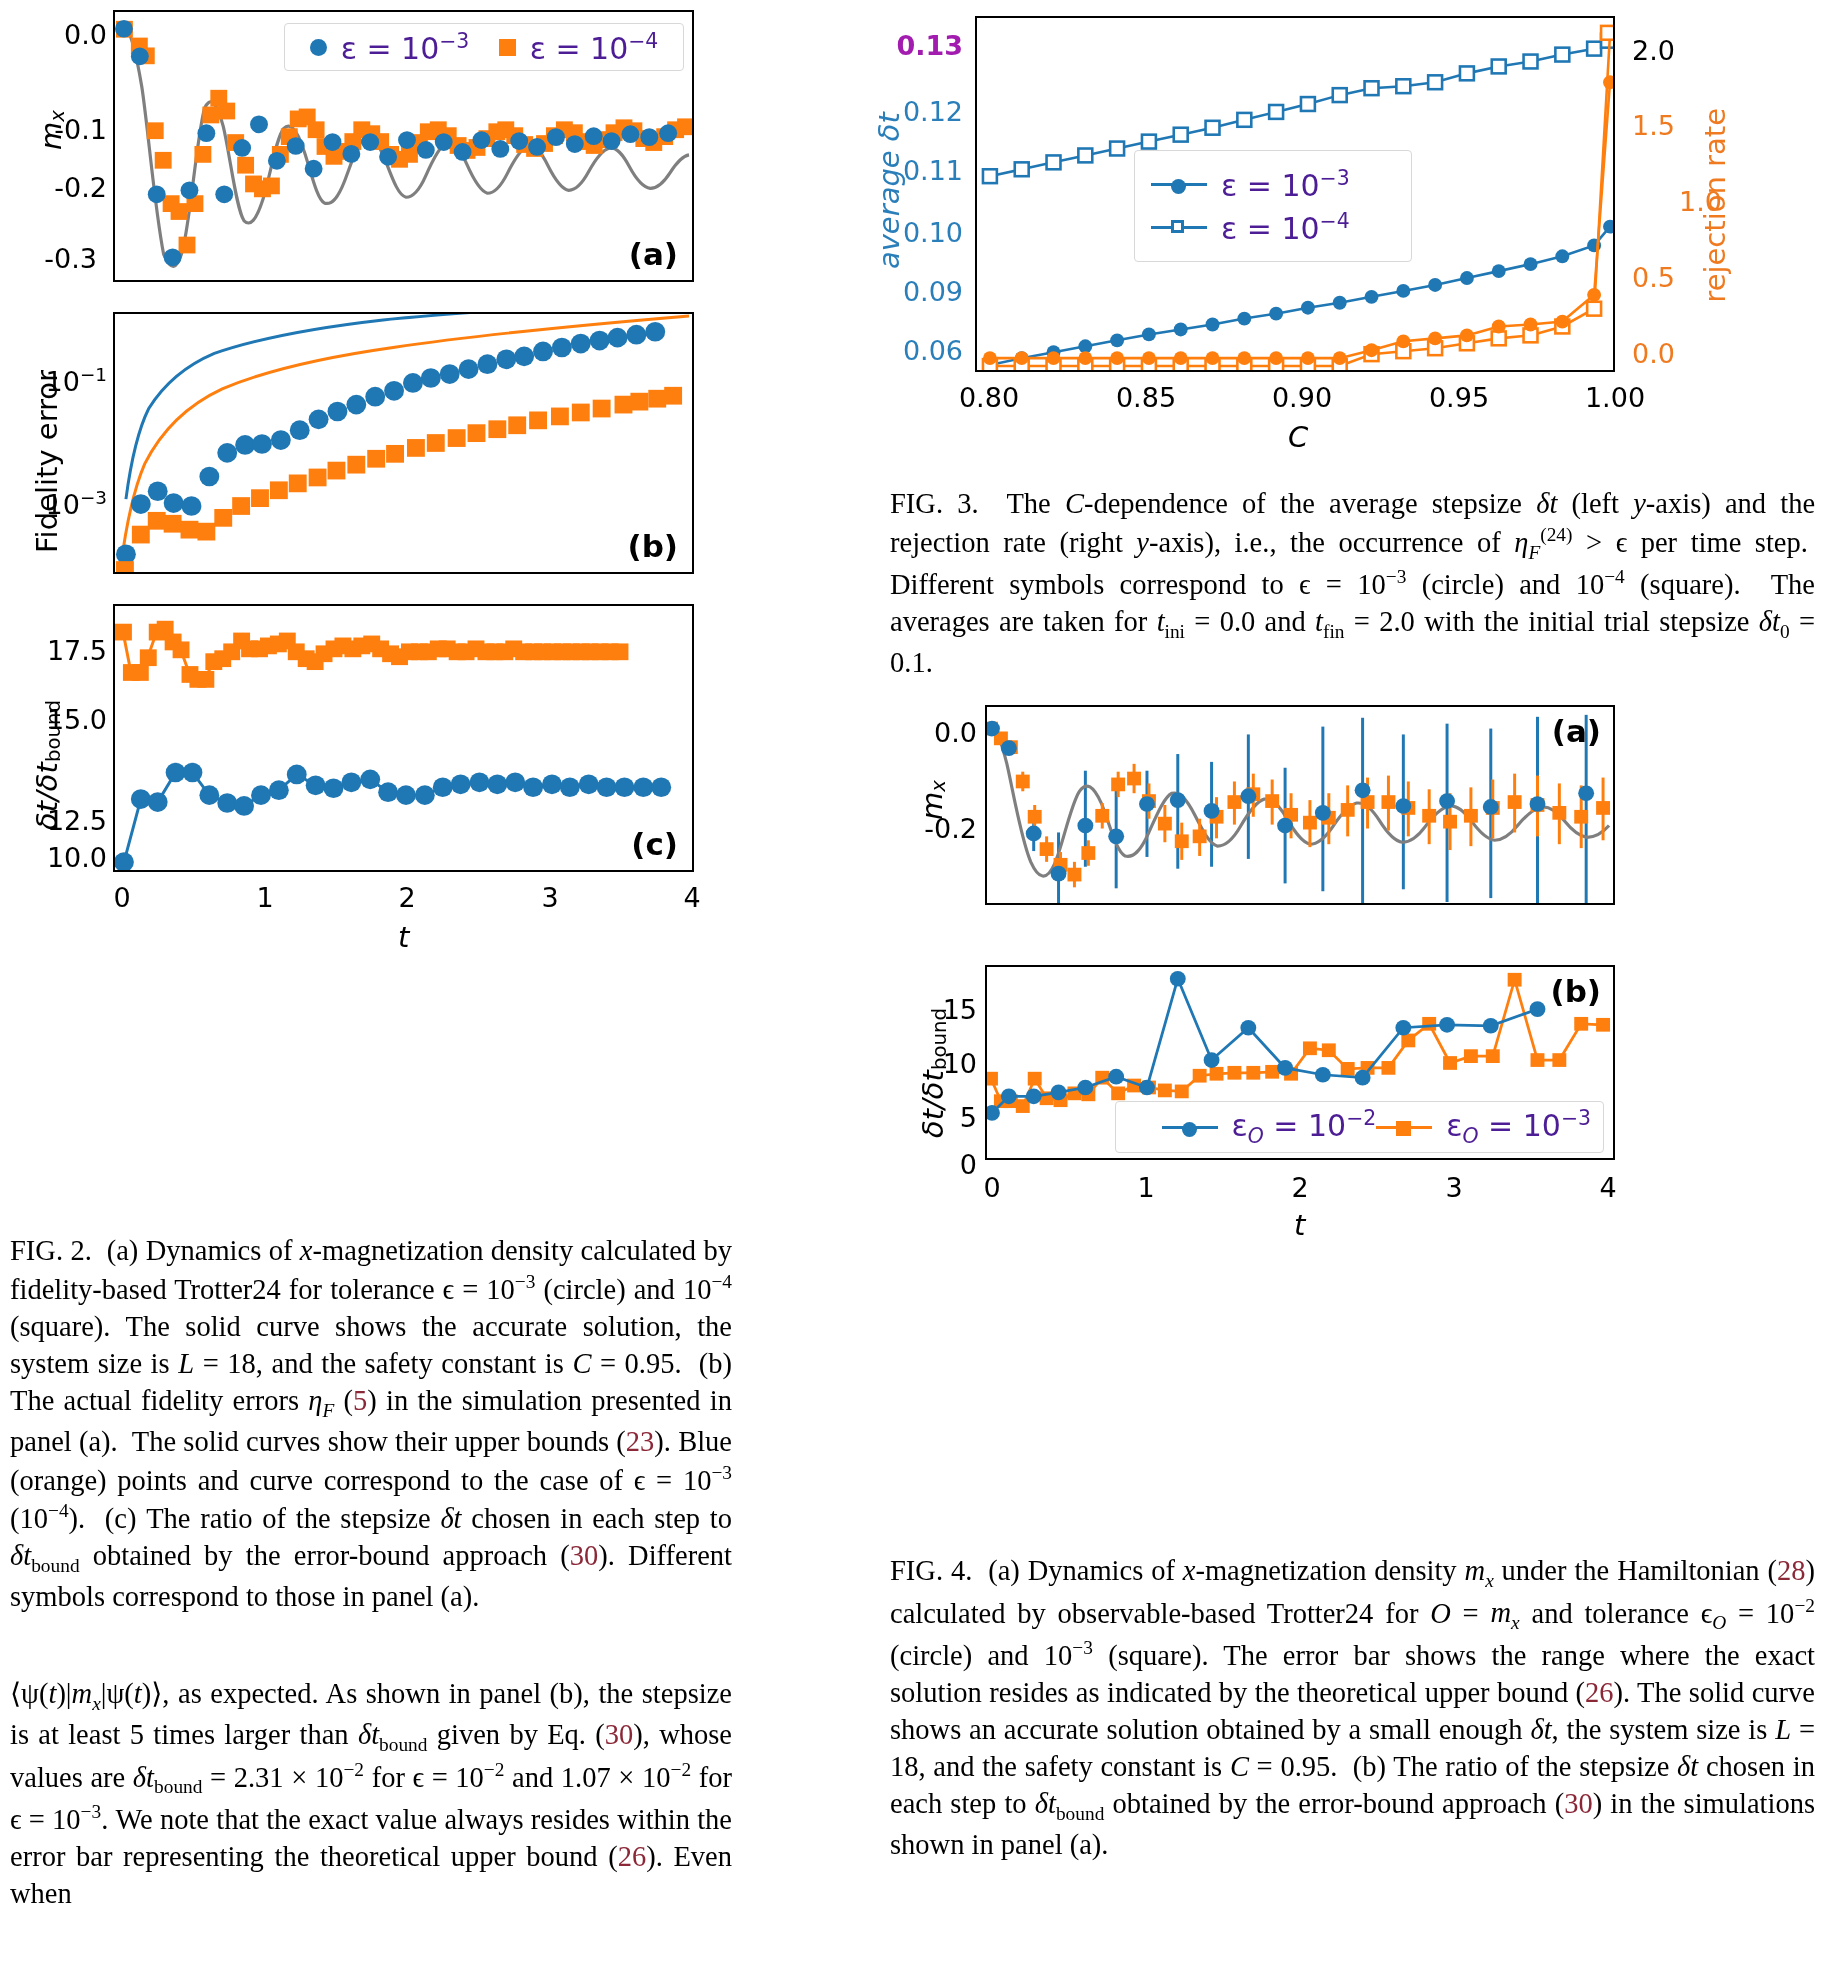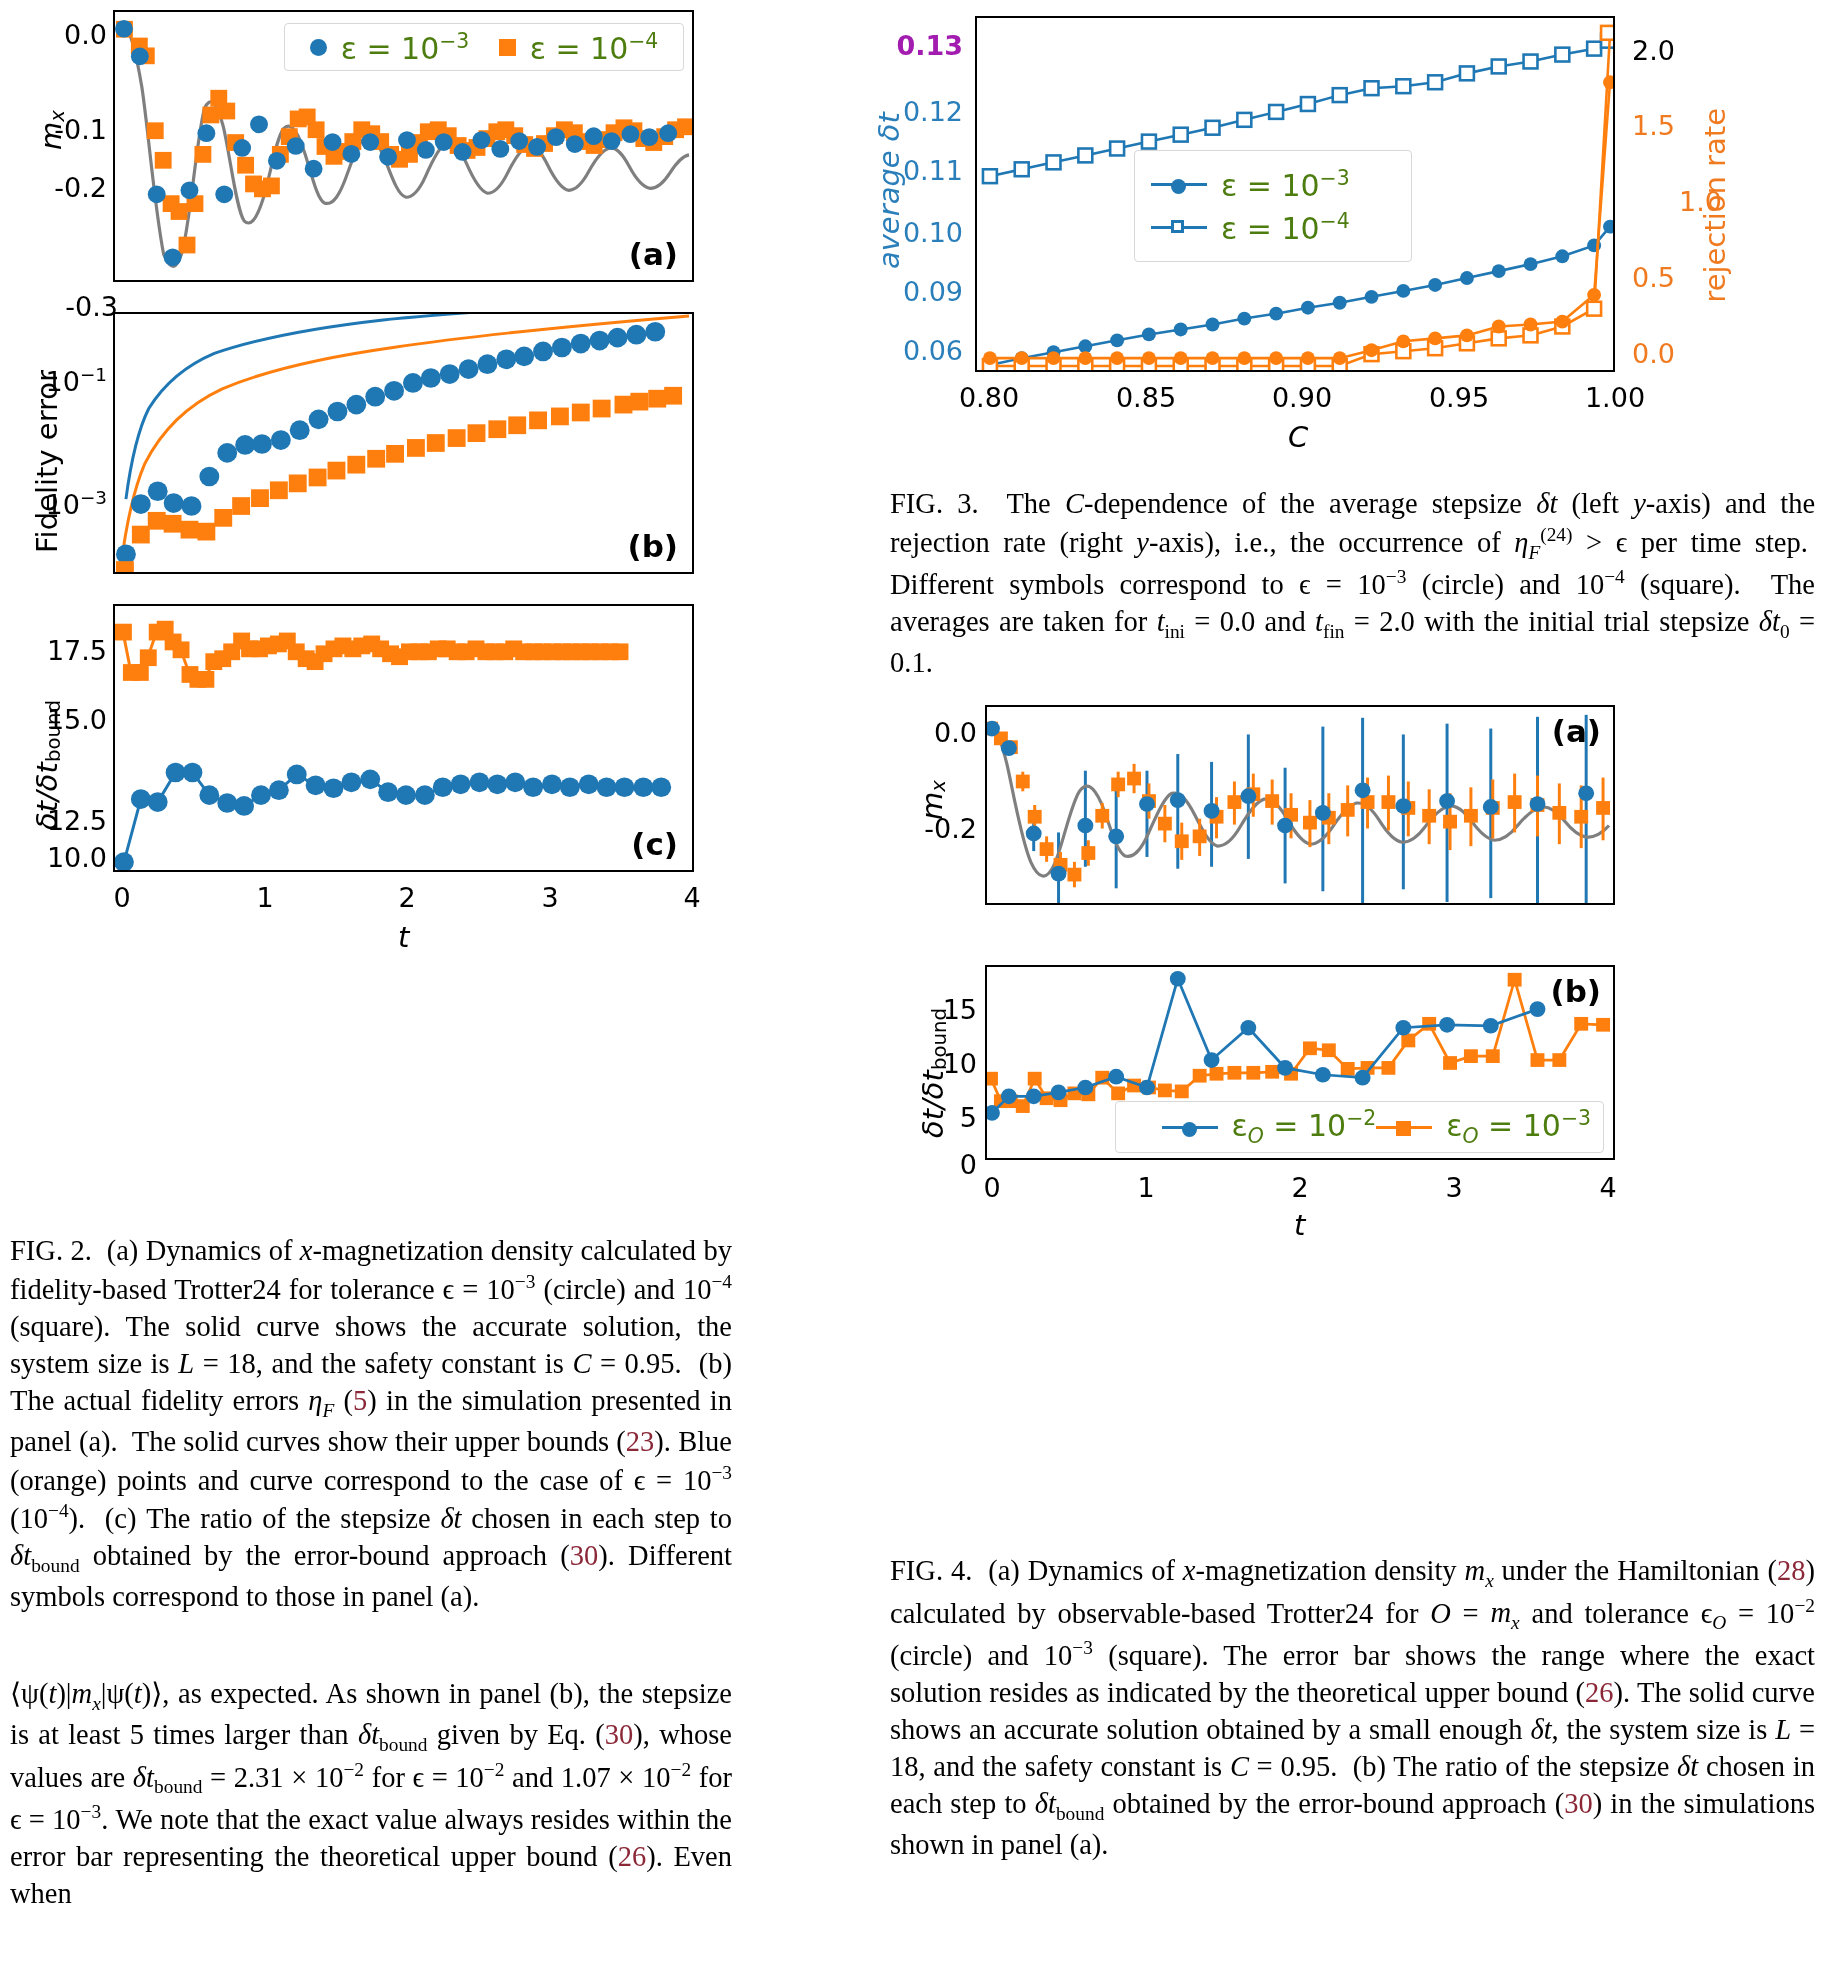--- a/index.html
+++ b/index.html
@@ -26,21 +26,21 @@
   .axis-title{position:absolute;font-family:"DejaVu Sans",sans-serif;font-size:29px;color:#000;white-space:nowrap;font-style:italic;}
   .panel-lbl{position:absolute;font-family:"DejaVu Sans",sans-serif;font-weight:bold;font-size:31px;color:#000;}
 
   .vrot{writing-mode:vertical-rl;transform:rotate(180deg);transform-origin:center;}
 
   
   .legend{position:absolute;border:1px solid #d8d8d8;background:rgba(255,255,255,0.92);
           border-radius:4px;display:flex;align-items:center;box-sizing:border-box;}
   .legend.vert{flex-direction:column;align-items:flex-start;}
   .leg-item{display:flex;align-items:center;gap:14px;white-space:nowrap;}
-  .leg-lbl{font-family:"DejaVu Sans",sans-serif;font-size:30px;color:#4d7c0f;}
+  .leg-lbl{font-family:"DejaVu Sans",sans-serif;font-size:30px;color:#4c1d95;}
   .mk-circle{width:17px;height:17px;border-radius:50%;background:#1f77b4;display:inline-block;}
   .mk-square{width:17px;height:17px;background:#ff7f0e;display:inline-block;}
   .mk-line-c{position:relative;width:56px;height:17px;display:inline-block;}
   .mk-line-c::before{content:"";position:absolute;left:0;top:7px;width:56px;height:3px;background:#1f77b4;}
   .mk-line-c::after{content:"";position:absolute;left:20px;top:3px;width:15px;height:15px;border-radius:50%;background:#1f77b4;}
   .mk-line-s-open{position:relative;width:56px;height:17px;display:inline-block;}
   .mk-line-s-open::before{content:"";position:absolute;left:0;top:7px;width:56px;height:3px;background:#1f77b4;}
   .mk-line-s-open::after{content:"";position:absolute;left:20px;top:1px;width:13px;height:13px;border:3px solid #1f77b4;background:#fff;box-sizing:border-box;}
   .mk-line-orng-c{position:relative;width:56px;height:17px;display:inline-block;}
   .mk-line-orng-c::before{content:"";position:absolute;left:0;top:7px;width:56px;height:3px;background:#ff7f0e;}
@@ -178,21 +178,21 @@
             <span class="mk-square"></span>
             <span class="leg-lbl">ε = 10<sup>−4</sup></span>
           </div>
         </div>
         <div class="panel-lbl" style="right:14px;bottom:8px;">(a)</div>
       </div>
 
       <div class="tick-lbl y" style="left:23px;top:34px;width:84px;">0.0</div>
       <div class="tick-lbl y" style="left:23px;top:129px;width:84px;">-0.1</div>
       <div class="tick-lbl y" style="left:23px;top:187px;width:84px;">-0.2</div>
-      <div class="tick-lbl y" style="left:34px;top:258px;width:84px;margin-top:48px;">-0.3</div>
+      <div class="tick-lbl y" style="left:13px;top:258px;width:84px;">-0.3</div>
       <div class="axis-title" style="left:34px;top:110px;"><span class="vrot">m<sub>x</sub></span></div>
 
       <div class="axes" style="left:113px;top:312px;width:581px;height:262px;">
         <div class="plotarea">
           <svg viewBox="0 0 581 262" preserveAspectRatio="none">
 
             <path d="M11,188 C16,150 24,116 34,96 C50,70 72,52 100,40 C140,26 200,14 270,6 C350,-2 450,-8 578,-18" fill="none" stroke="#1f77b4" stroke-width="3"></path>
 
             <path d="M6,255 C10,224 18,180 30,152 C48,116 74,92 108,76 C150,58 210,44 280,34 C360,22 460,12 578,2" fill="none" stroke="#ff7f0e" stroke-width="3"></path>
 

